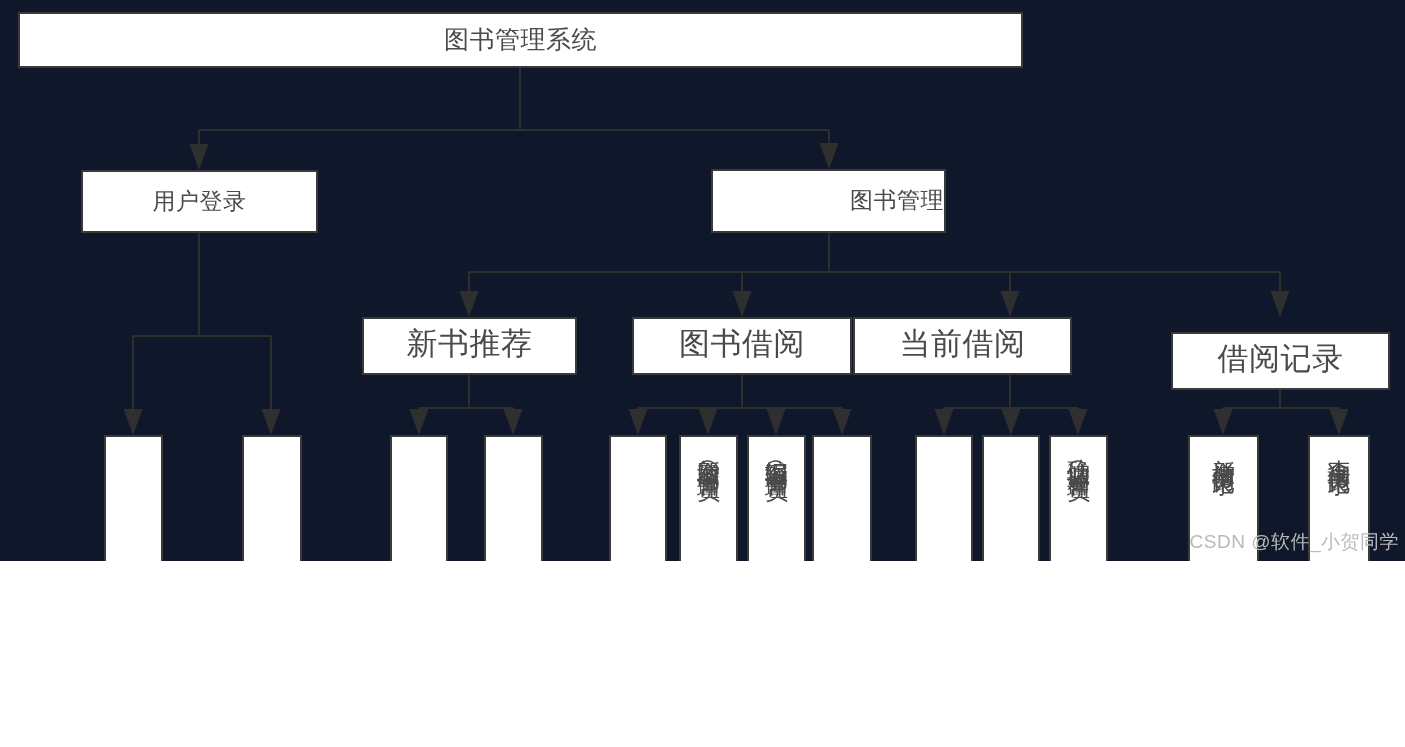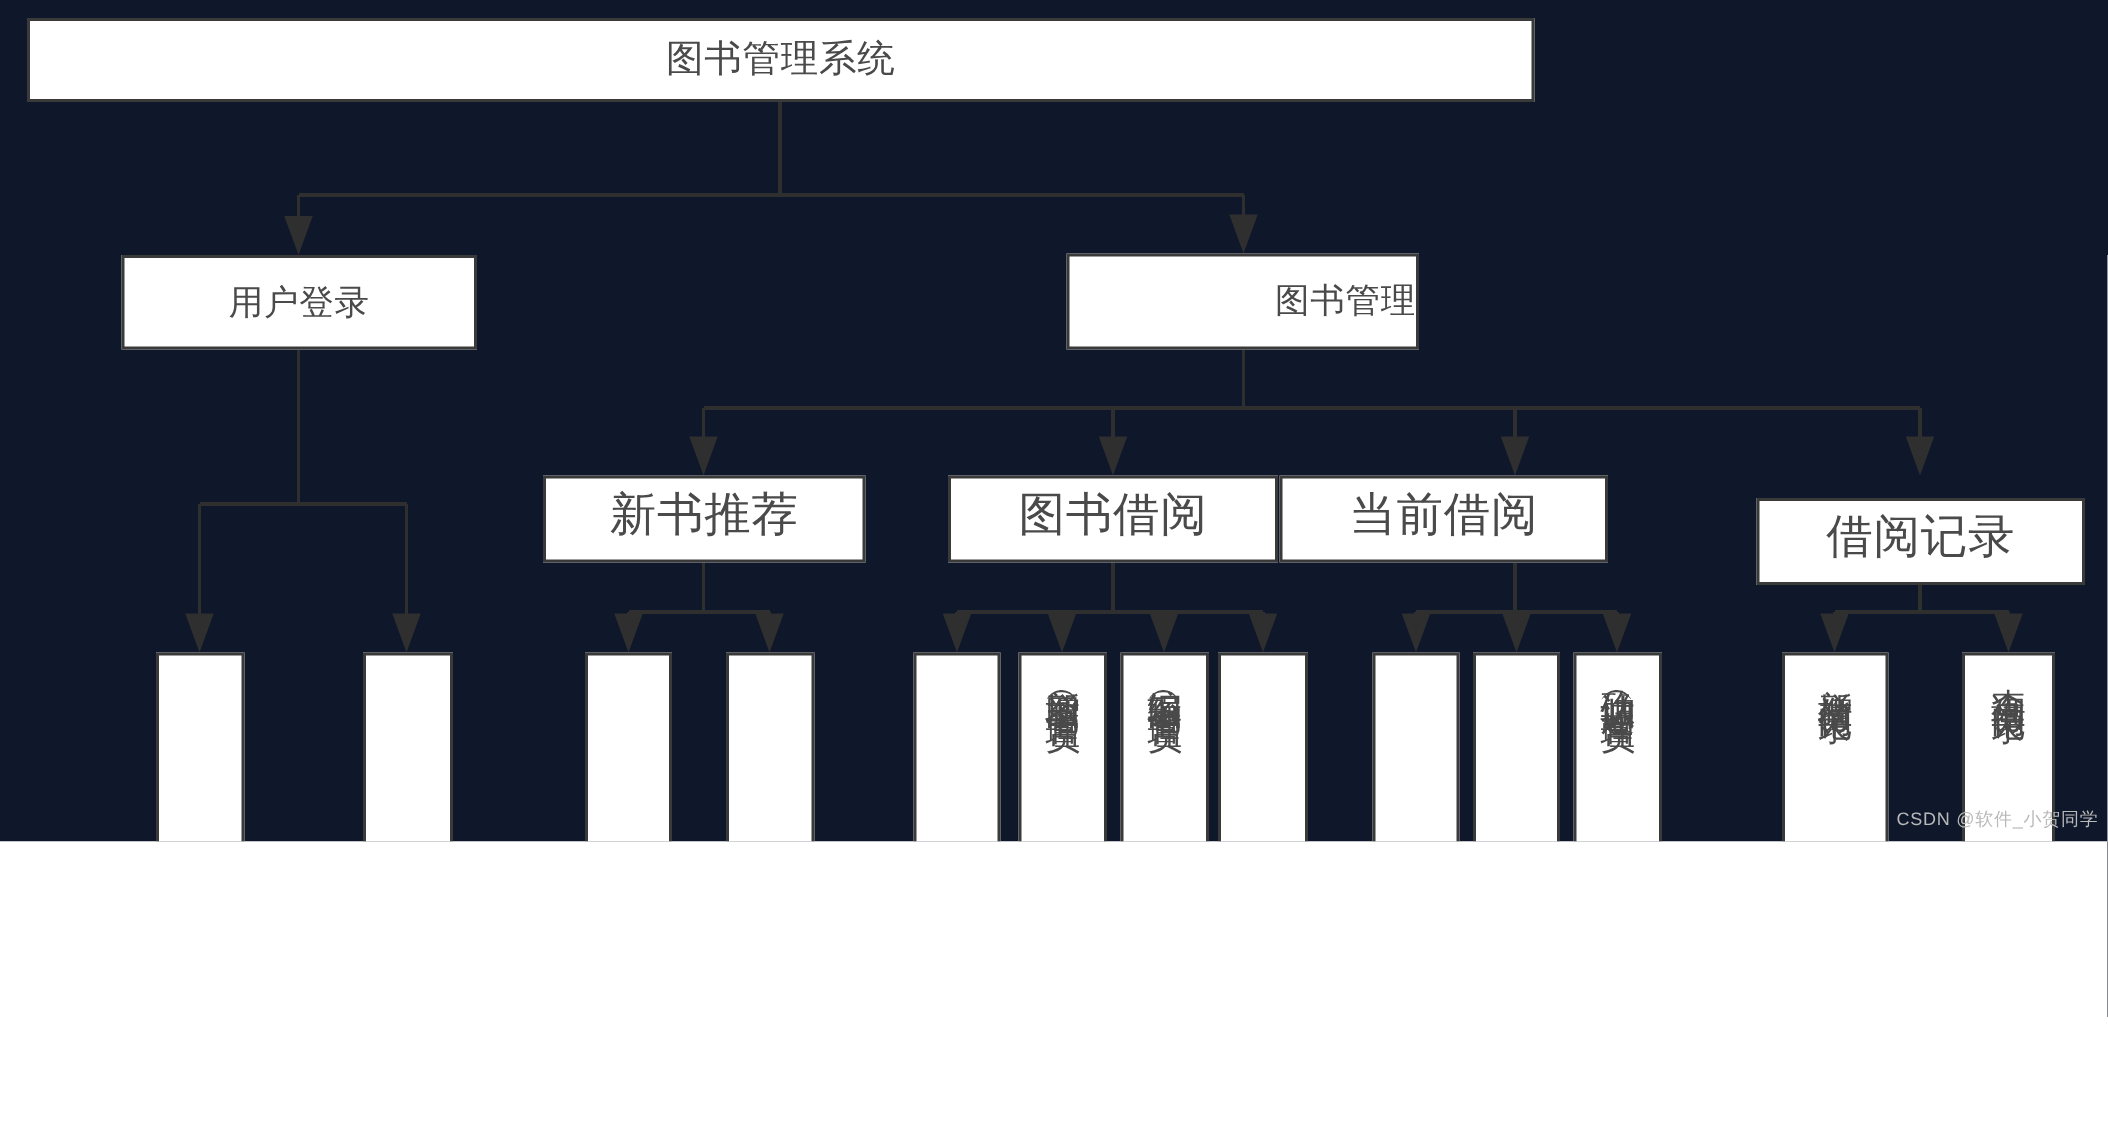--- a/index.html
+++ b/index.html
@@ -58,21 +58,21 @@
     white-space: normal;
   }
   .node-box.vertical.centered {
     align-items: center;
     padding-top: 0;
   }
   #watermark {
     position: absolute;
     right: 6px;
     bottom: 6px;
-    font-size: 12px;
+    font-size: 19px;
     color: #b9b9b9;
     white-space: nowrap;
     letter-spacing: 0.5px;
   }
 </style>
 </head>
 <body>
 
 <div id="diagram-root">
 

